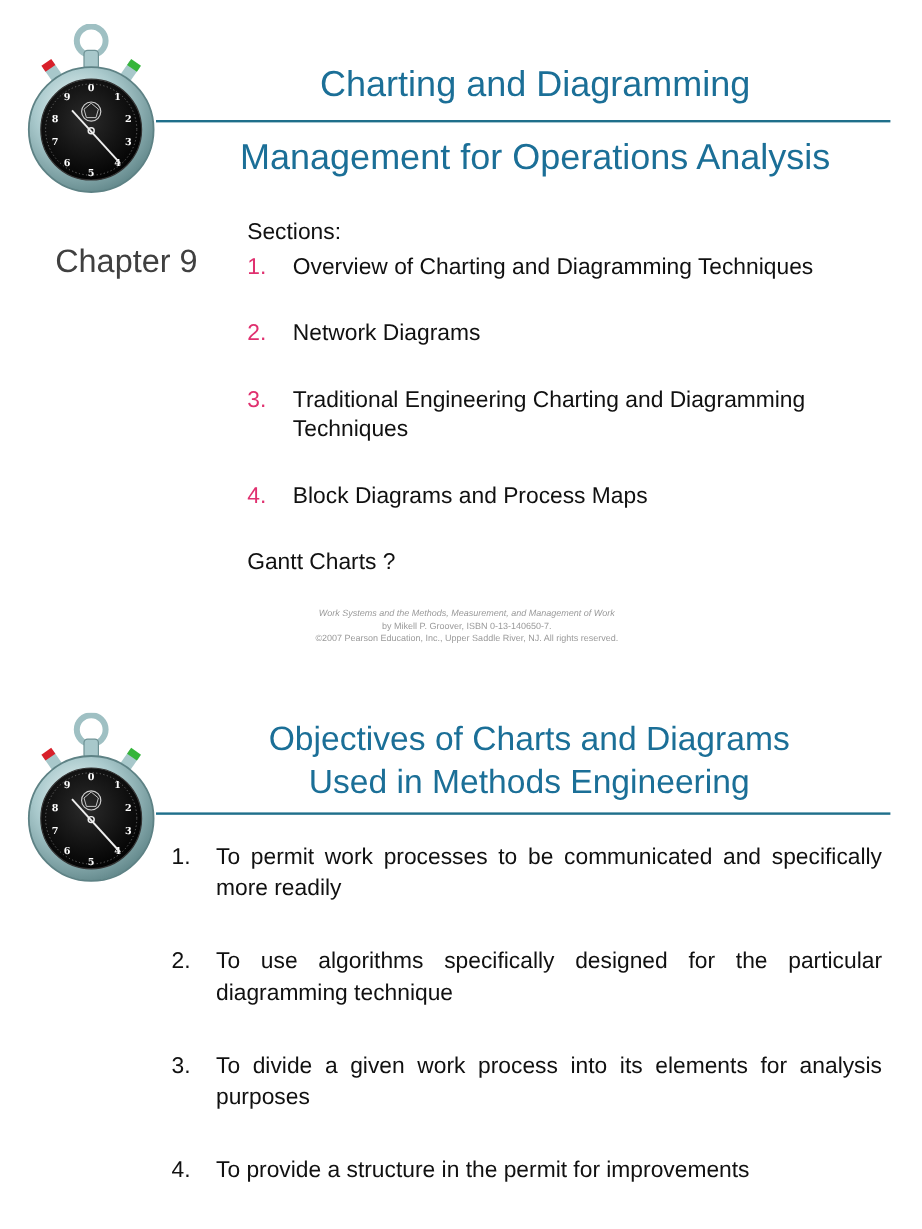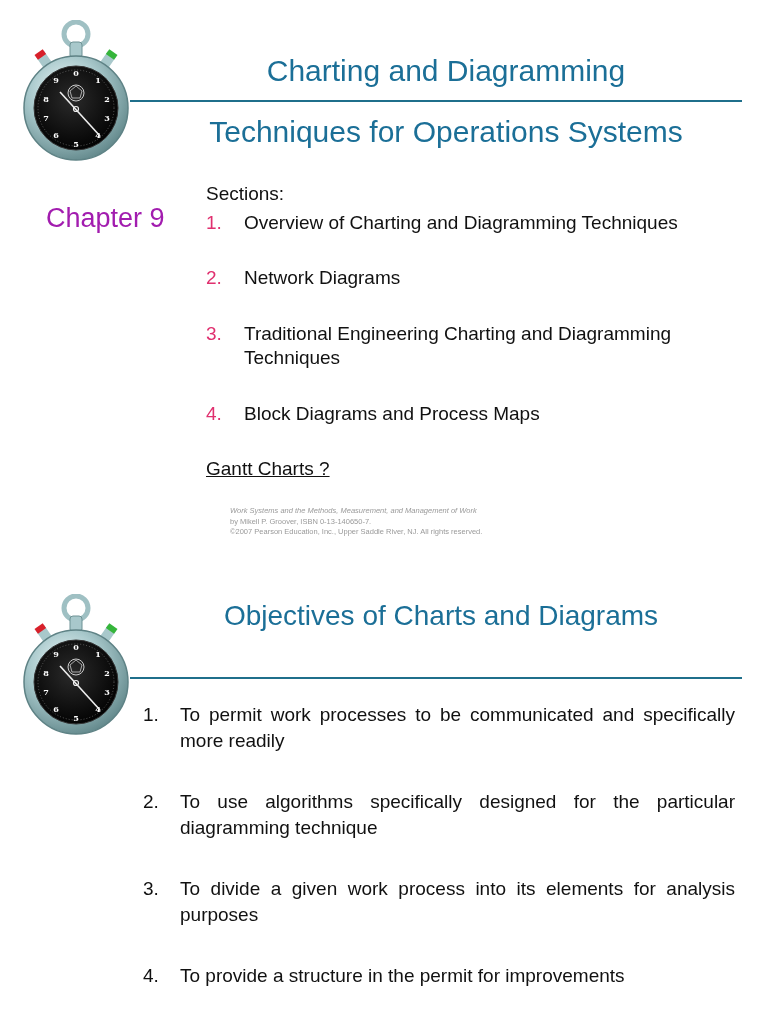--- a/index.html
+++ b/index.html
@@ -11,29 +11,29 @@
 
   .stopwatch { position: absolute; width: 112px; height: 142px; }
   .slide1 .stopwatch { left: 20px; top: 20px; }
   .slide2 .stopwatch { left: 20px; top: 14px; }
 
   .rule { position: absolute; left: 130px; width: 612px; height: 2px; background: #1f6f8b; }
 
   .title { position: absolute; color: #1b6f97; text-align: center; font-weight: normal; margin: 0; }
   .s1-title1 { left: 130px; width: 632px; top: 54px; font-size: 30px; }
   .s1-title2 { left: 130px; width: 632px; top: 115px; font-size: 30px; }
-  .chapter { position: absolute; left: 46px; top: 203px; font-size: 27px; color: #a21caf; }
+  .chapter { position: absolute; left: 46px; top: 203px; font-size: 27px; color: #404040; }
 
   .sections-label { position: absolute; left: 206px; top: 183px; font-size: 19px; }
   .sec-item { position: absolute; left: 206px; font-size: 19px; line-height: 24px; display: flex; }
   .sec-num { width: 38px; color: #e0306f; flex: none; }
   .sec-text { width: 500px; }
-  .gantt { position: absolute; left: 206px; top: 458px; font-size: 19px; text-decoration: underline; }
+  .gantt { position: absolute; left: 206px; top: 458px; font-size: 19px; }
 
-  .footer { position: absolute; left: 230px; width: 318px; top: 506px; 
+  .footer { position: absolute; left: 230px; width: 318px; top: 506px; text-align: center;
             font-size: 7.5px; line-height: 10.5px; color: #9a9a9a; }
   .footer .ital { font-style: italic; }
 
   .s2-title { left: 140px; width: 602px; top: 18px; font-size: 28px; line-height: 36px; }
   .obj-item { position: absolute; left: 143px; width: 592px; font-size: 19px; line-height: 26px; display: flex; }
   .obj-num { width: 37px; flex: none; }
   .obj-text { flex: 1; text-align: justify; }
 </style>
 </head>
 <body>
@@ -82,21 +82,21 @@
     </symbol>
   </defs>
 </svg>
 
 <section class="slide slide1">
   <svg class="stopwatch">
       <use href="#sw"></use>
     </svg>
   <h1 class="title s1-title1">Charting and Diagramming</h1>
   <div class="rule" style="top:100px"></div>
-  <h2 class="title s1-title2">Techniques for Operations Systems</h2>
+  <h2 class="title s1-title2">Management for Operations Analysis</h2>
 
   <div class="chapter">Chapter 9</div>
   <div class="sections-label">Sections:</div>
 
   <div class="sec-item" style="top:211px">
     <span class="sec-num">1.</span>
     <span class="sec-text">Overview of Charting and Diagramming Techniques</span>
   </div>
   <div class="sec-item" style="top:266px">
     <span class="sec-num">2.</span>
@@ -119,20 +119,21 @@
     <div>©2007 Pearson Education, Inc., Upper Saddle River, NJ.  All rights reserved.</div>
   </div>
 </section>
 
 <section class="slide slide2">
   <svg class="stopwatch">
       <use href="#sw"></use>
     </svg>
   <h1 class="title s2-title">
     <div>Objectives of Charts and Diagrams</div>
+    <div>Used in Methods Engineering</div>
   </h1>
   <div class="rule" style="top:97px"></div>
 
   <div class="obj-item" style="top:122px">
     <span class="obj-num">1.</span>
     <span class="obj-text">To permit work processes to be communicated and specifically more readily</span>
   </div>
   <div class="obj-item" style="top:209px">
     <span class="obj-num">2.</span>
     <span class="obj-text">To use algorithms specifically designed for the particular diagramming technique</span>

